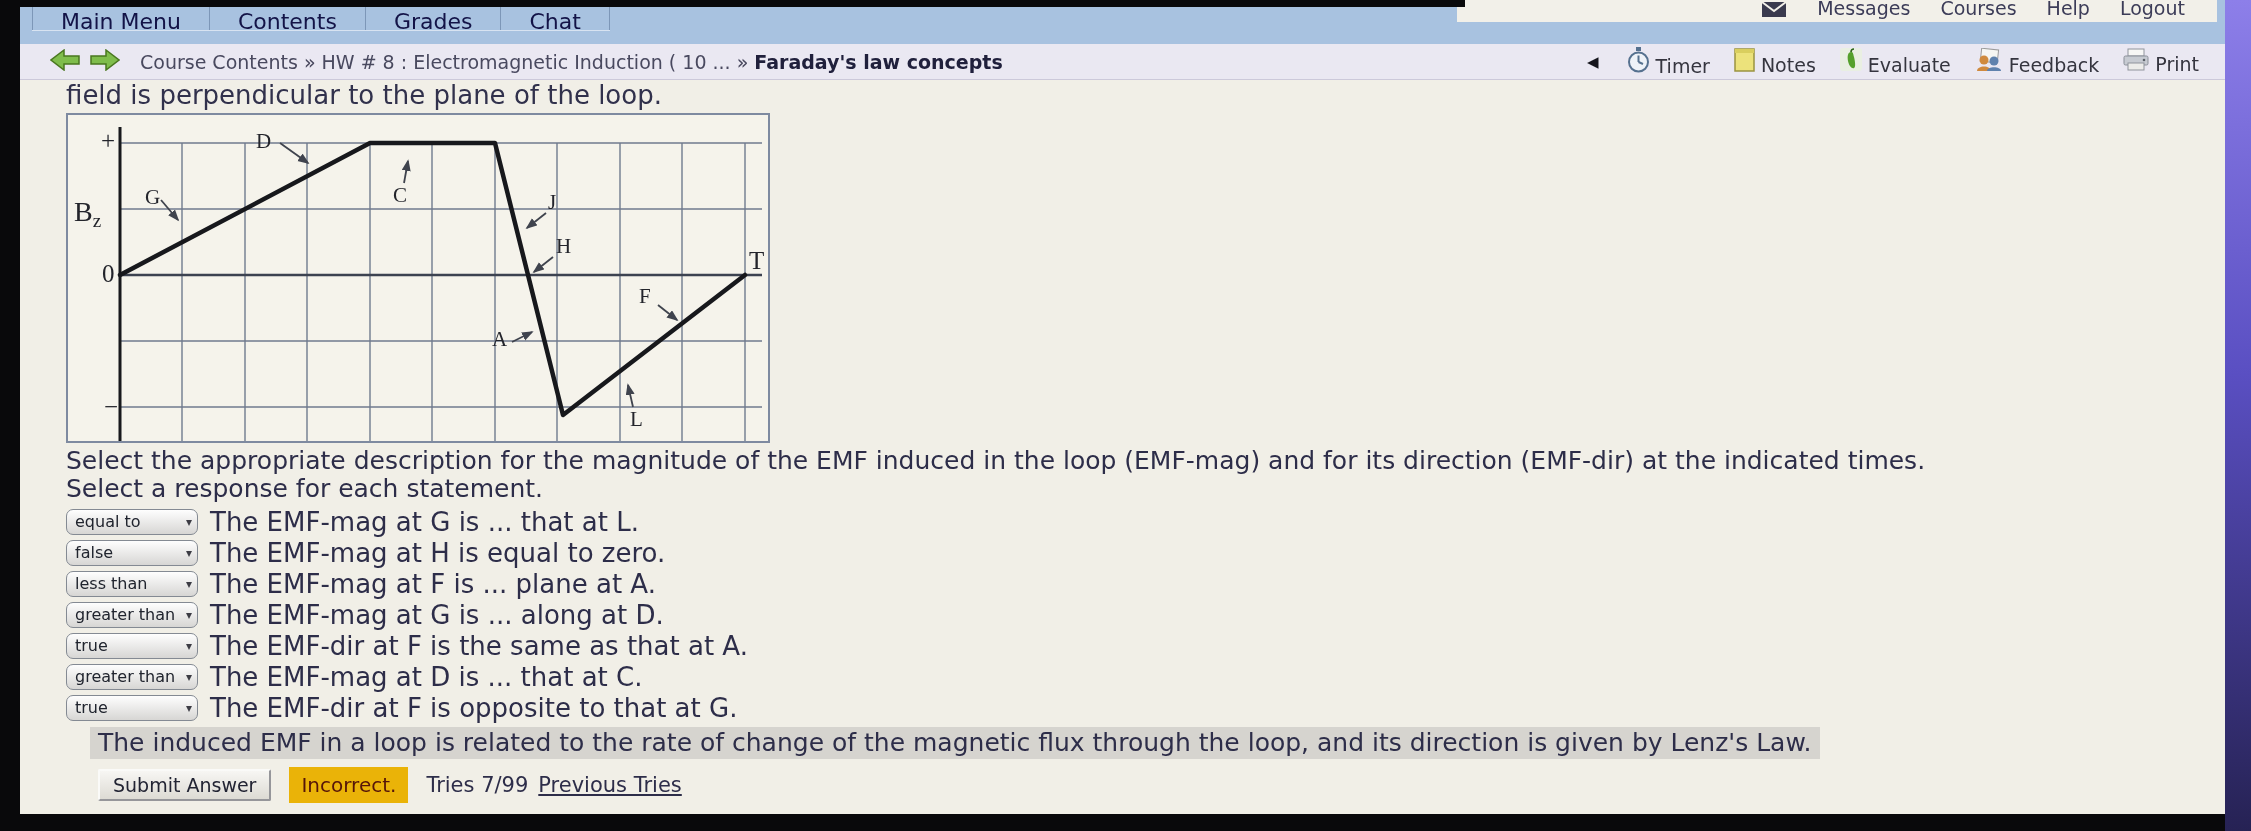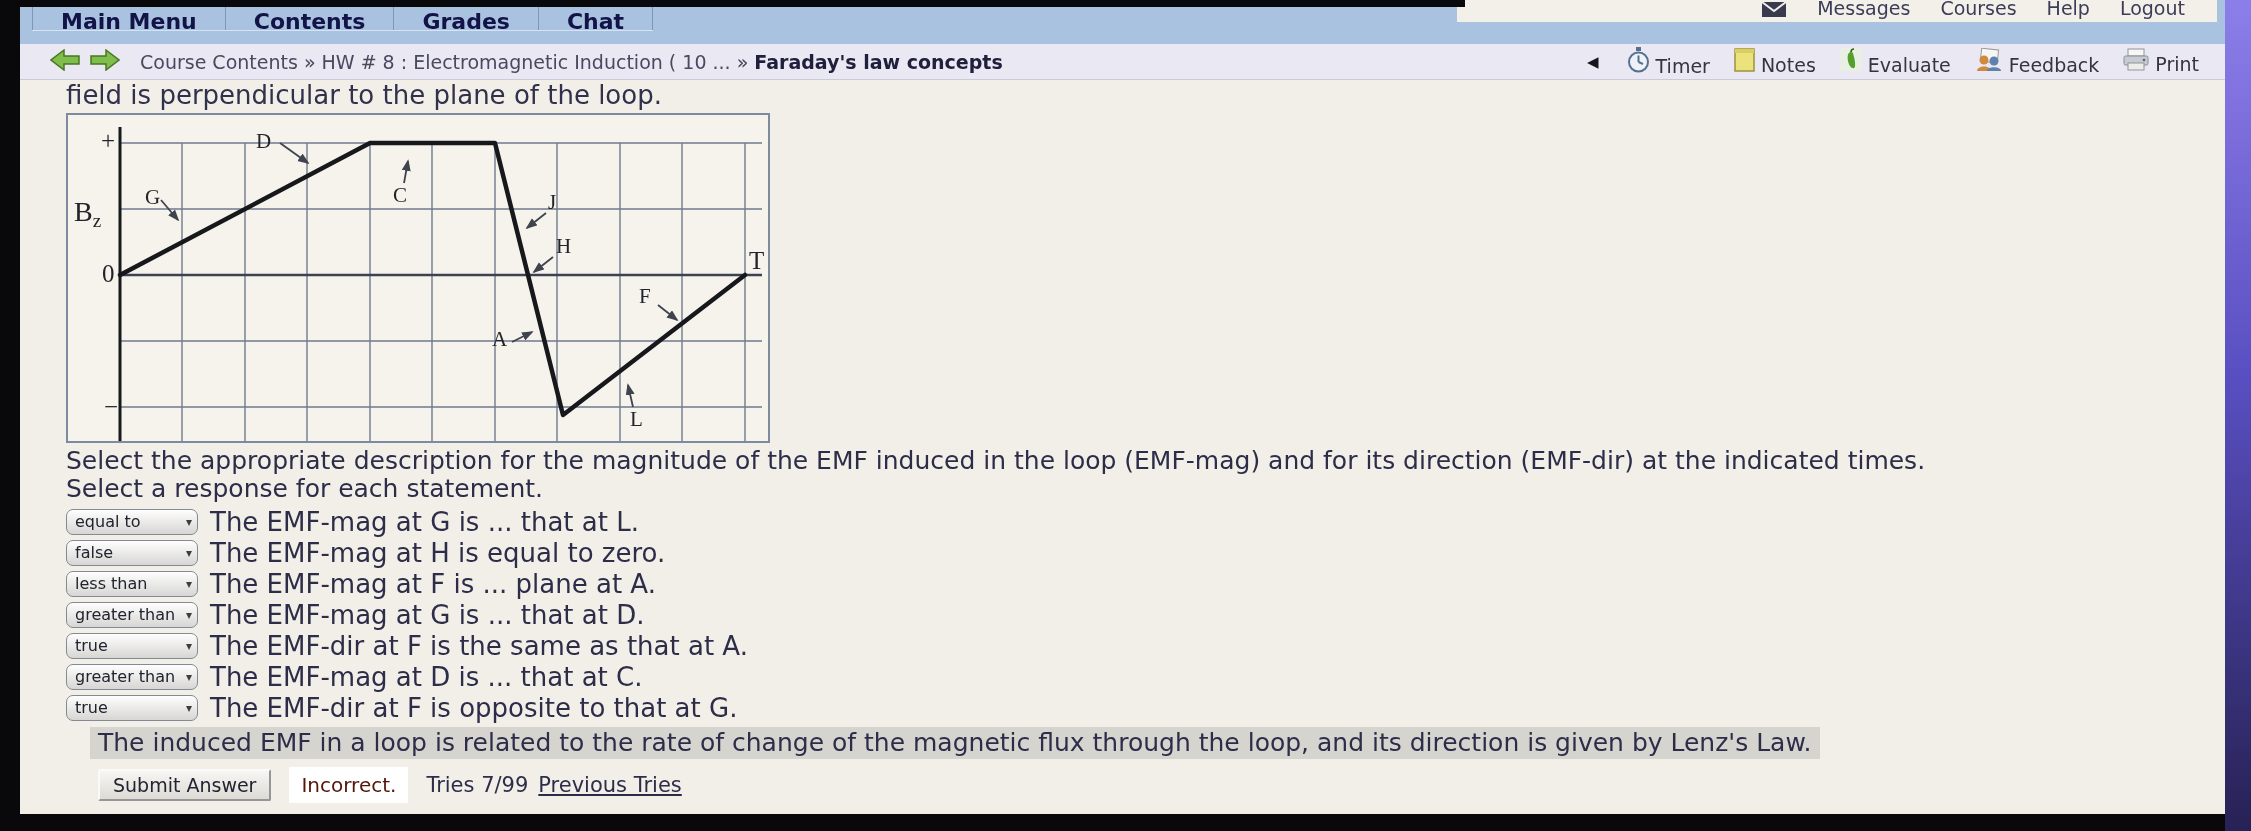--- a/index.html
+++ b/index.html
@@ -9,21 +9,21 @@
             background:#f1efe7; }
   .side-band { position:absolute; right:0; top:0; width:26px; height:831px;
                background:linear-gradient(#8d7fe9,#5a4fc2 45%,#262254); }
   .bezel-bottom { position:absolute; left:0; bottom:0; width:2225px; height:17px; background:#09090b; }
   .bezel-top { position:absolute; left:0; top:0; width:1465px; height:7px; background:#09090b; z-index:5; }
 
   
   .topbar { position:relative; height:44px; background:#a8c2e0; }
   .tabs { display:inline-flex; margin-left:12px; height:31px;
           border-bottom:1px solid rgba(255,255,255,.55); }
-  .tab { padding:9px 28px 0; border-right:1px solid #7d97b8; font-weight:bold;
+  .tab { padding:9px 28px 0; border-right:1px solid #7d97b8; font-weight:normal;
          font-size:22px; color:#131347; white-space:nowrap; }
   .tab:first-child { border-left:1px solid #7d97b8; }
   .toplinks { position:absolute; top:0; right:8px; width:760px; height:22px; background:#f2f0e9;
               display:flex; justify-content:flex-end; align-items:flex-start;
               gap:30px; padding-right:32px; overflow:hidden; }
   .toplink { font-size:19px; color:#3c3c58; margin-top:-3px; white-space:nowrap; }
   .envelope { margin-top:1px; }
 
   
   .crumbbar { height:36px; background:#eae8f2; border-bottom:1px solid #ccc9da;
@@ -54,21 +54,21 @@
   .stmt { font-size:26px; color:#2d2d49; margin-left:12px; white-space:nowrap;text-align:right; }
 
   .hint { display:inline-block; margin:4px 0 0 24px; background:#d6d4cf;
           color:#2d2d49; font-size:25px; padding:1px 8px 2px; }
 
   .submitrow { display:flex; align-items:center; gap:18px; margin:8px 0 0 32px; }
   .submit-btn { font-family:"DejaVu Sans", sans-serif; font-size:19px; color:#222433;
                 background:linear-gradient(#f7f6f3,#dddbd4); padding:3px 13px;
                 border:2px solid; border-color:#fafaf8 #96969a #96969a #fafaf8;
                 border-radius:2px; }
-  .incorrect { background:#ffffff; color:#551509; font-size:20px; padding:6px 12px; }
+  .incorrect { background:#eab308; color:#551509; font-size:20px; padding:6px 12px; }
   .tries { font-size:21px; color:#2d2d49; }
   .prev-link { font-size:21px; color:#2d2d49; text-decoration:underline; cursor:pointer; }
 </style>
 </head>
 <body>
 
 <div class="screen">
 
   <div class="topbar">
     <div class="tabs">
@@ -237,21 +237,21 @@
       <span class="chev">▾</span>
     </div>
     <div class="stmt">The EMF-mag at F is ... plane at A.</div>
   </div>
 
   <div class="row">
     <div class="select">
       <span class="sel-text">greater than</span>
       <span class="chev">▾</span>
     </div>
-    <div class="stmt">The EMF-mag at G is ... that at D.</div>
+    <div class="stmt">The EMF-mag at G is ... along at D.</div>
   </div>
 
   <div class="row">
     <div class="select">
       <span class="sel-text">true</span>
       <span class="chev">▾</span>
     </div>
     <div class="stmt">The EMF-dir at F is the same as that at A.</div>
   </div>
 

